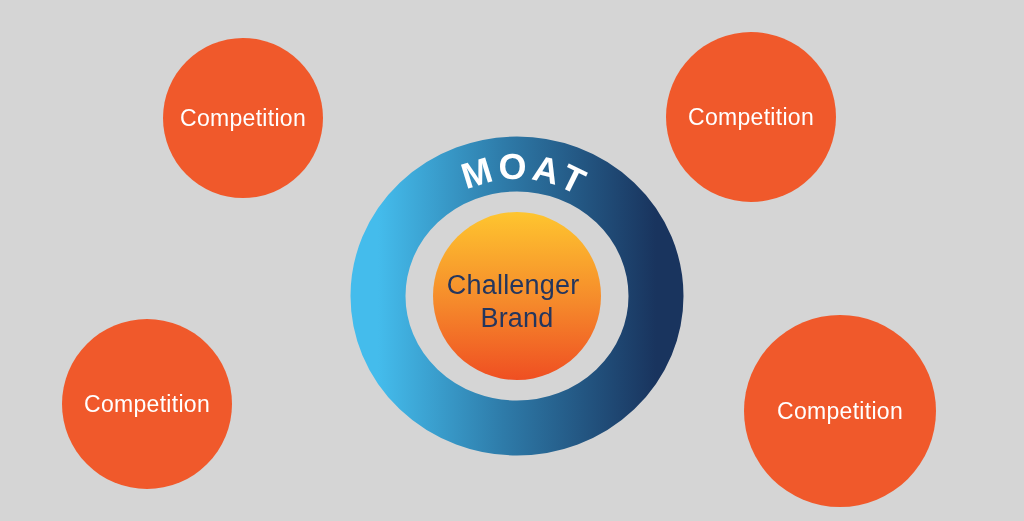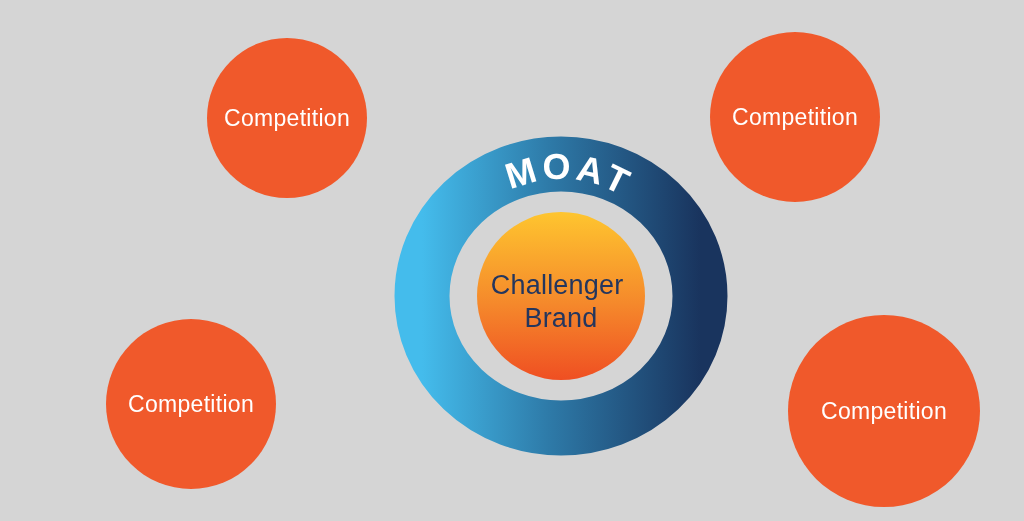--- a/index.html
+++ b/index.html
@@ -7,21 +7,20 @@
     padding: 0;
     width: 1024px;
     height: 521px;
     overflow: hidden;
     background: #D5D5D5;
   }
   .stage {
     position: relative;
     width: 936px;
     height: 521px;
-    padding-left: 44px;
   }
   svg {
     display: block;
   }
   text, textPath, tspan {
     font-family: "Liberation Sans", sans-serif;
   }
   .competition-label {
     font-size: 23px;
     font-weight: 400;

